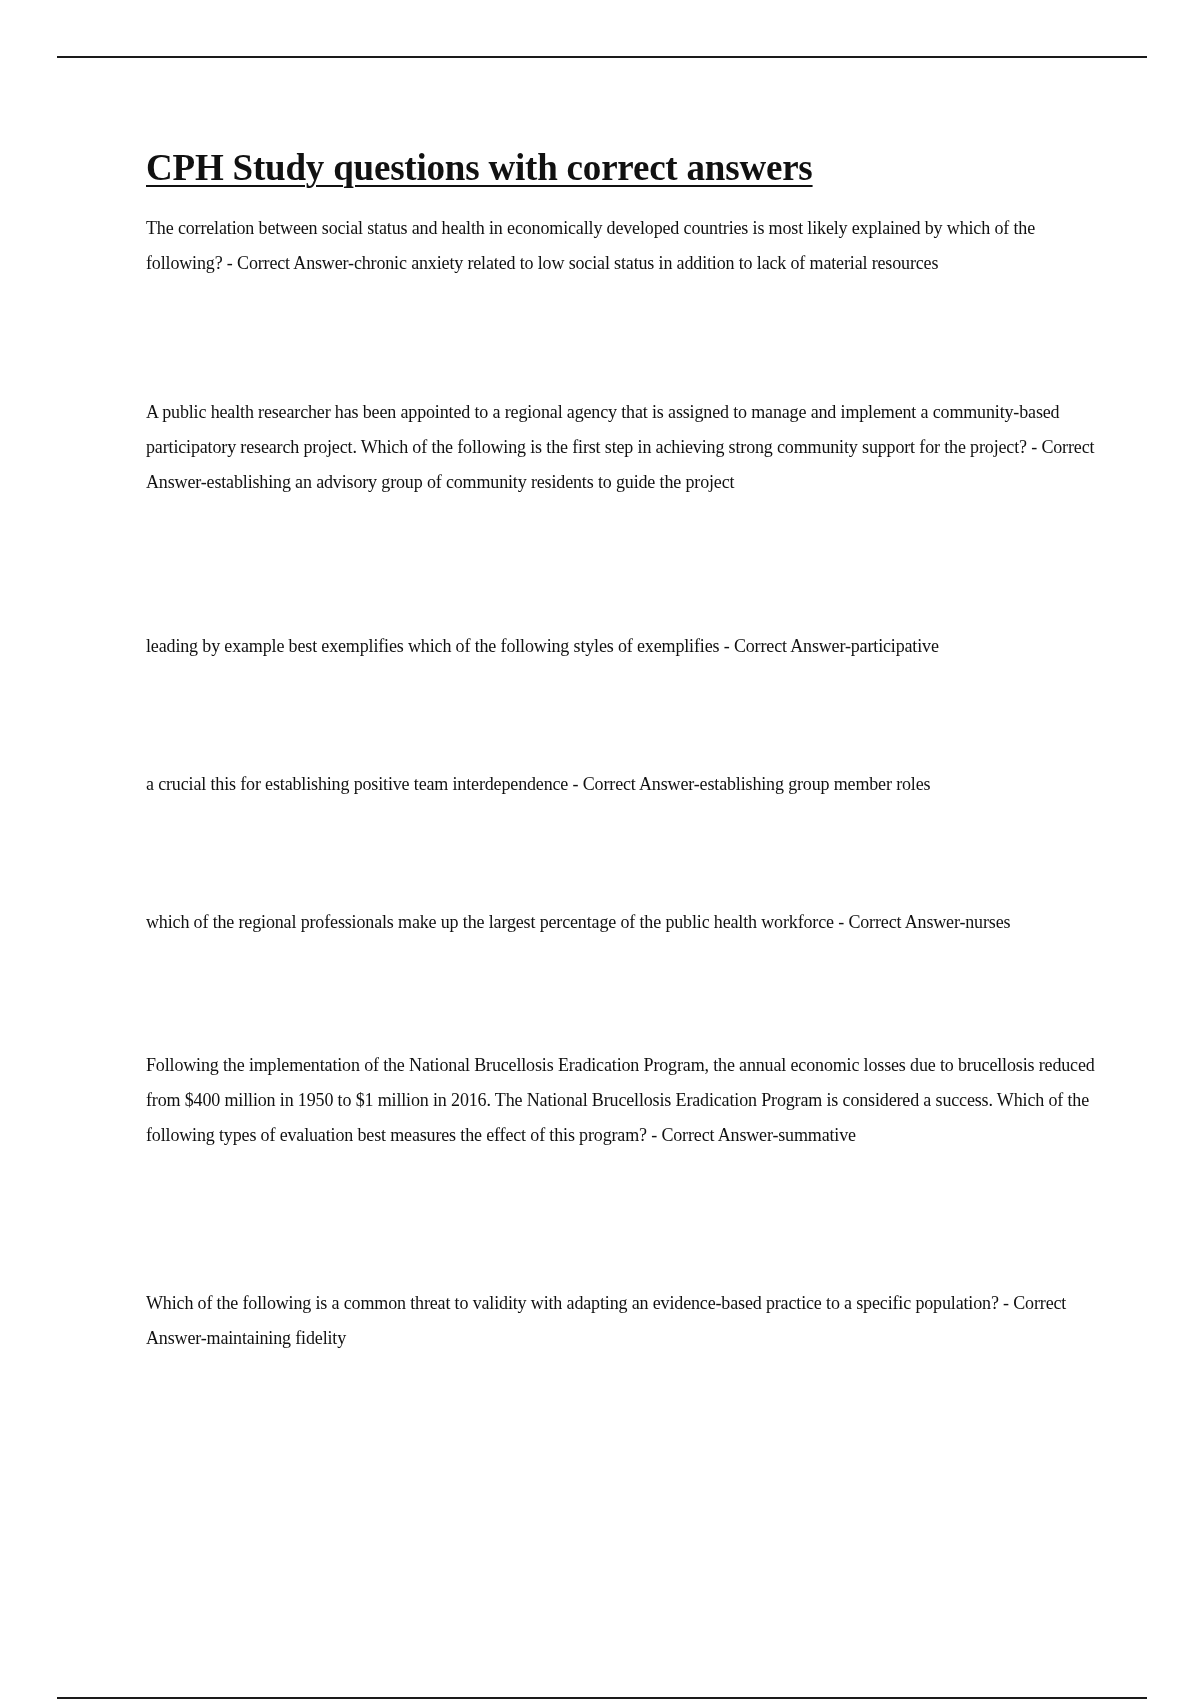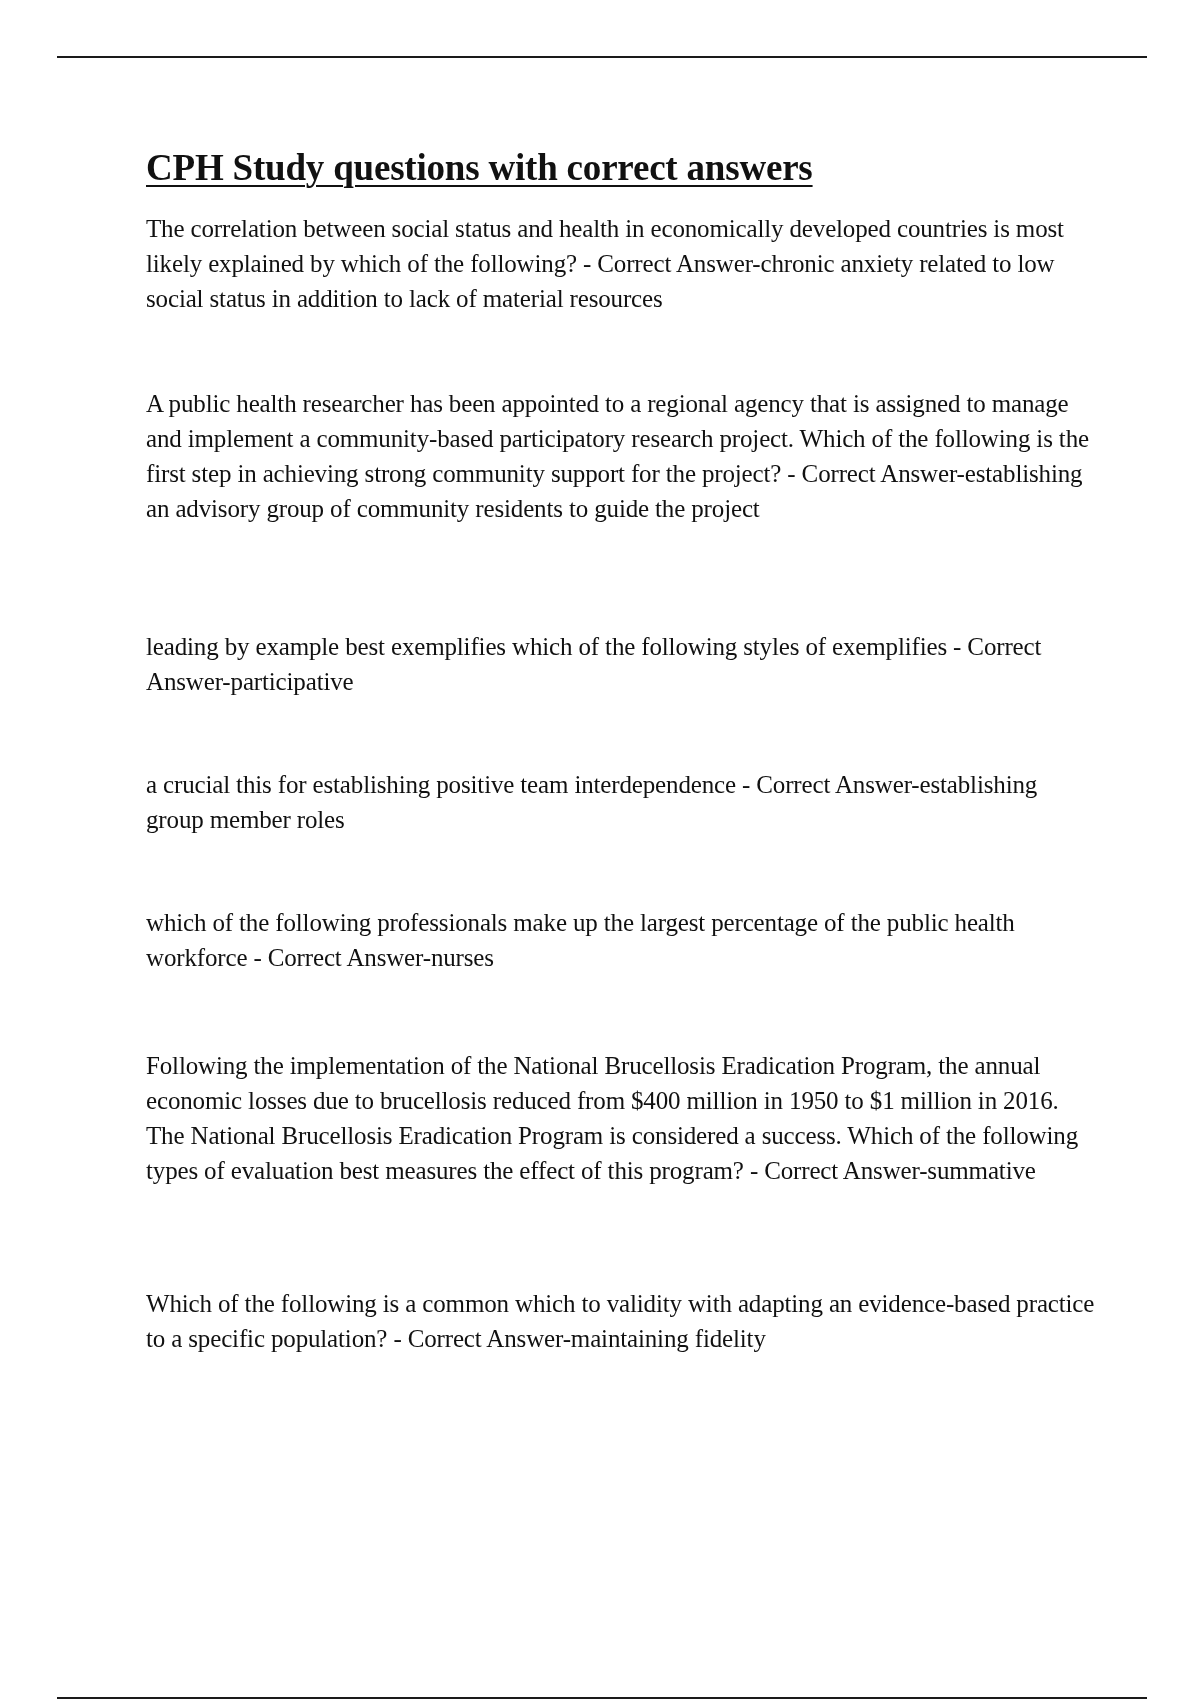--- a/index.html
+++ b/index.html
@@ -5,30 +5,30 @@
   html, body { margin: 0; padding: 0; background: #ffffff; }
   body { width: 1200px; height: 1700px; position: relative; overflow: hidden;
          font-family: "Liberation Serif", "DejaVu Serif", serif; color: #111111; }
   .rule { position: absolute; left: 57px; width: 1090px; height: 2px; background: #1a1a1a; }
   .rule.top { top: 56px; }
   .rule.bottom { top: 1697px; }
   .title { position: absolute; left: 146px; top: 146px; margin: 0;
            font-size: 37px; font-weight: bold; text-decoration: underline;
            text-decoration-thickness: 2px; text-underline-offset: 5px; letter-spacing: -0.2px; text-align: center; }
   .qa { position: absolute; left: 146px; width: 950px; margin: 0;
-        font-size: 25px; line-height: 35px; letter-spacing: -0.15px; }
+        font-size: 18px; line-height: 35px; letter-spacing: -0.15px; }
 </style>
 </head>
 <body>
 
 <div class="rule top"></div>
 
 <h1 class="title">CPH Study questions with correct answers</h1>
 
 <p class="qa" style="top:211px">The correlation between social status and health in economically developed countries is most likely explained by which of the following? - Correct Answer-chronic anxiety related to low social status in addition to lack of material resources</p>
-<p class="qa" style="top:386px">A public health researcher has been appointed to a regional agency that is assigned to manage and implement a community-based participatory research project. Which of the following is the first step in achieving strong community support for the project? - Correct Answer-establishing an advisory group of community residents to guide the project</p>
+<p class="qa" style="top:395px">A public health researcher has been appointed to a regional agency that is assigned to manage and implement a community-based participatory research project. Which of the following is the first step in achieving strong community support for the project? - Correct Answer-establishing an advisory group of community residents to guide the project</p>
 <p class="qa" style="top:629px">leading by example best exemplifies which of the following styles of exemplifies - Correct Answer-participative</p>
 <p class="qa" style="top:767px">a crucial this for establishing positive team interdependence - Correct Answer-establishing group member roles</p>
-<p class="qa" style="top:905px">which of the following professionals make up the largest percentage of the public health workforce - Correct Answer-nurses</p>
+<p class="qa" style="top:905px">which of the regional professionals make up the largest percentage of the public health workforce - Correct Answer-nurses</p>
 <p class="qa" style="top:1048px">Following the implementation of the National Brucellosis Eradication Program, the annual economic losses due to brucellosis reduced from $400 million in 1950 to $1 million in 2016. The National Brucellosis Eradication Program is considered a success. Which of the following types of evaluation best measures the effect of this program? - Correct Answer-summative</p>
-<p class="qa" style="top:1286px">Which of the following is a common which to validity with adapting an evidence-based practice to a specific population? - Correct Answer-maintaining fidelity</p>
+<p class="qa" style="top:1286px">Which of the following is a common threat to validity with adapting an evidence-based practice to a specific population? - Correct Answer-maintaining fidelity</p>
 
 <div class="rule bottom"></div>
 
 </body></html>

